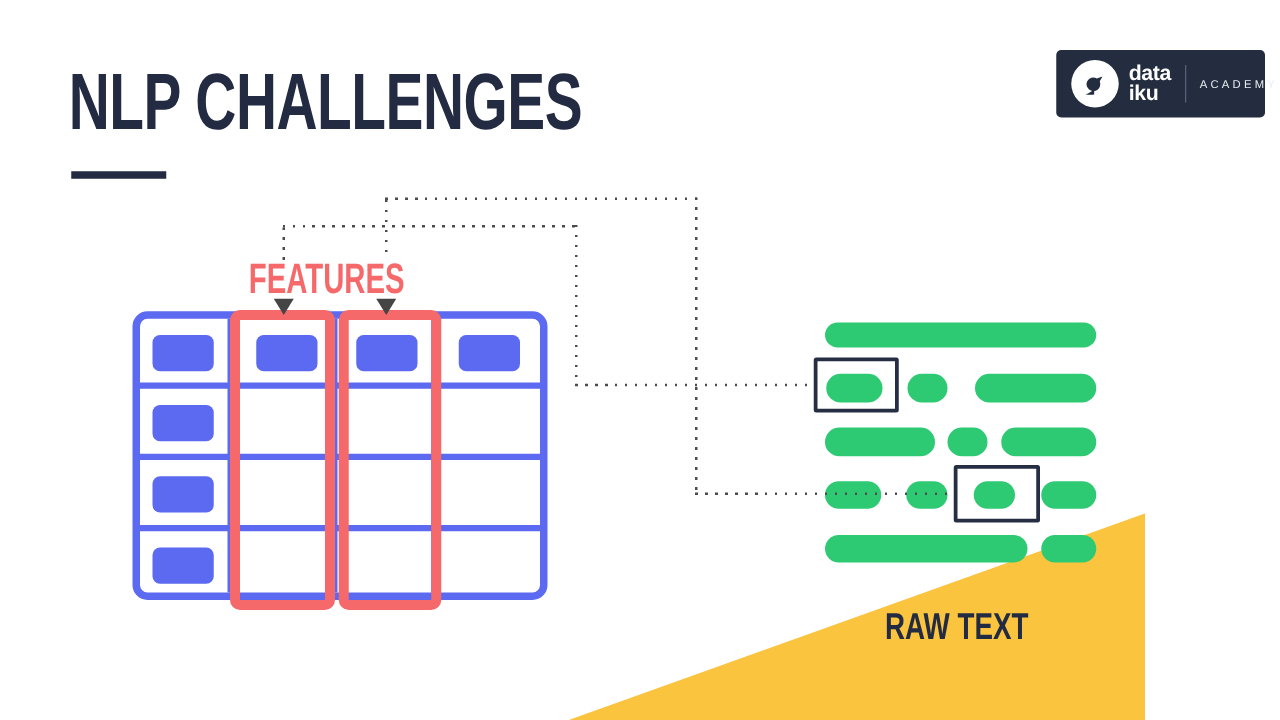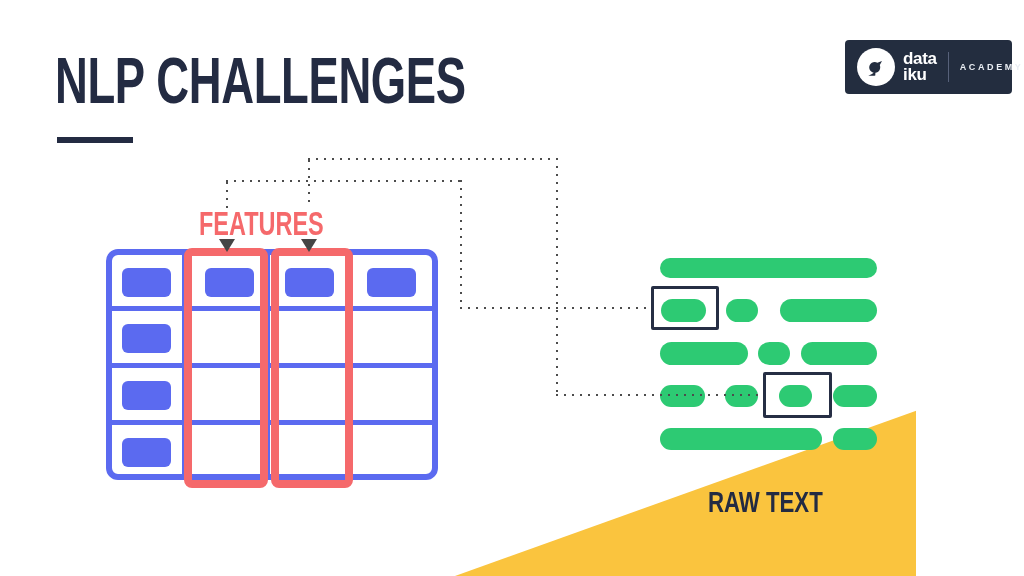--- a/index.html
+++ b/index.html
@@ -19,21 +19,21 @@
          background:var(--navy,#232B42);z-index:5;}
 
   
   .logo{position:absolute;left:845px;top:40px;width:167px;height:54px;background:#232D3F;
         border-radius:4px;display:flex;align-items:center;z-index:5;}
   .logo-circle{width:38px;height:38px;border-radius:50%;background:#ffffff;margin-left:12px;
         display:flex;align-items:center;justify-content:center;flex:0 0 auto;}
   .logo-brand{display:flex;flex-direction:column;margin-left:8px;color:#ffffff;
         font-weight:bold;font-size:17px;line-height:0.92;letter-spacing:-0.3px;}
   .logo-divider{width:1px;height:30px;background:#57617A;margin-left:11px;margin-right:11px;flex:0 0 auto;}
-  .logo-suffix{color:#E9EDF3;font-weight:bold;font-size:9px;letter-spacing:2.6px;}
+  .logo-suffix{color:#E9EDF3;font-weight:normal;font-size:9px;letter-spacing:2.6px;}
 
   
   .table-frame{position:absolute;left:106px;top:249px;width:332px;height:231px;
         border:6px solid var(--blue,#5B6AF0);border-radius:12px;box-sizing:border-box;
         background:transparent;z-index:2;}
   .tline{position:absolute;background:var(--blue,#5B6AF0);z-index:2;}
   .chip{position:absolute;background:var(--blue,#5B6AF0);border-radius:6px;z-index:2;}
   .featbox{position:absolute;border:8px solid var(--red,#F5696B);border-radius:8px;
         box-sizing:border-box;background:transparent;z-index:3;}
 

